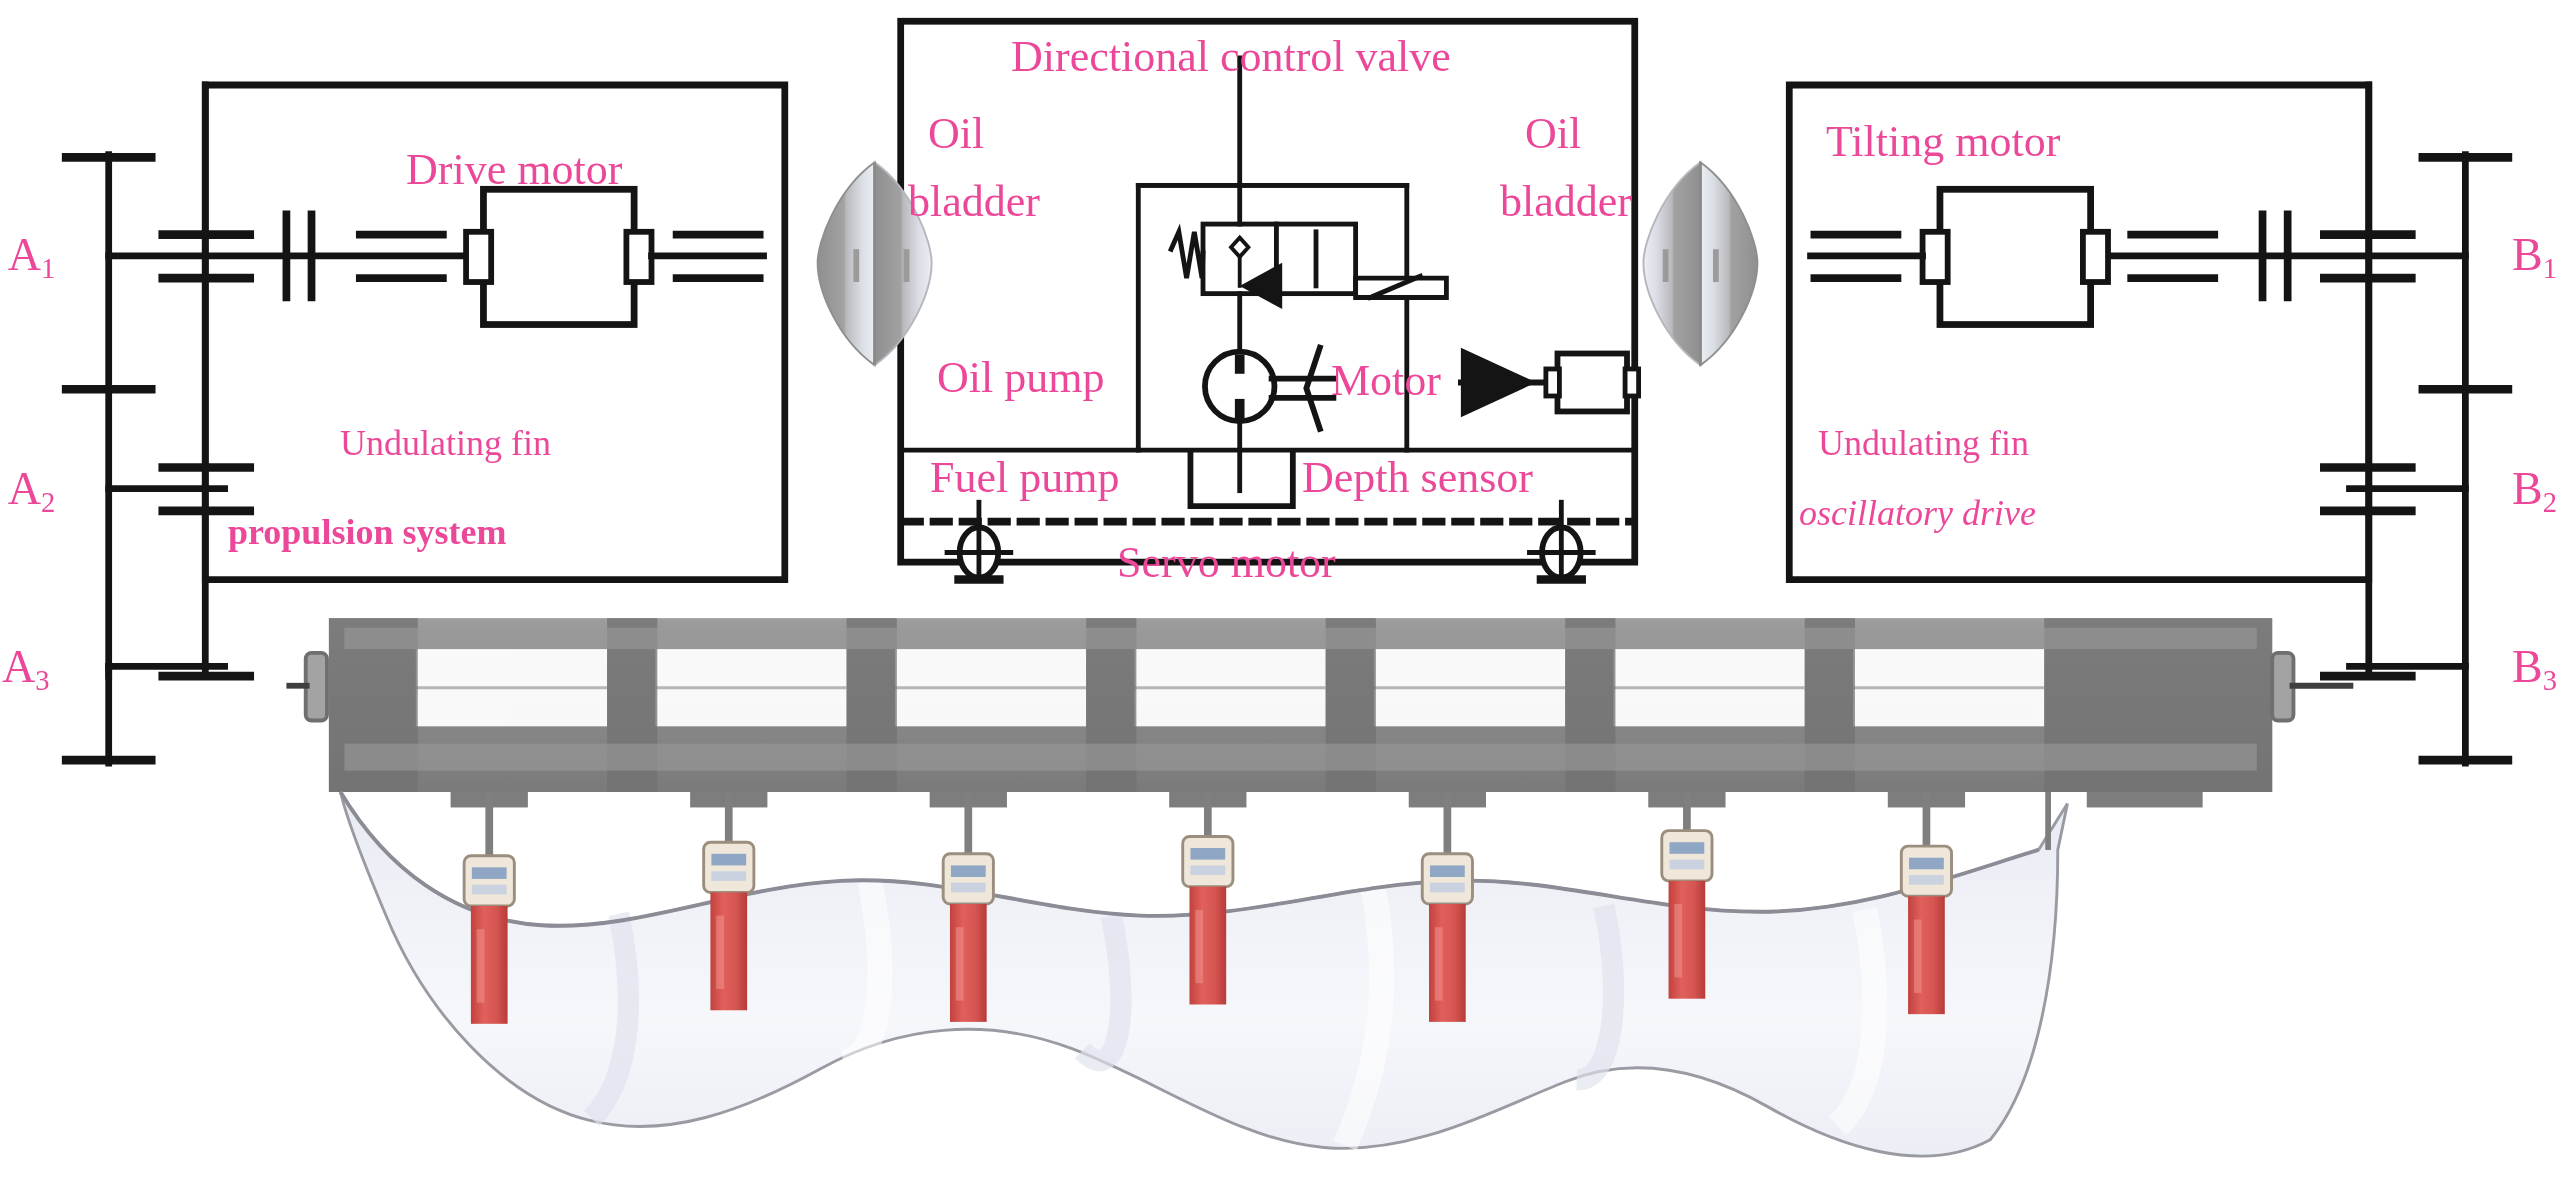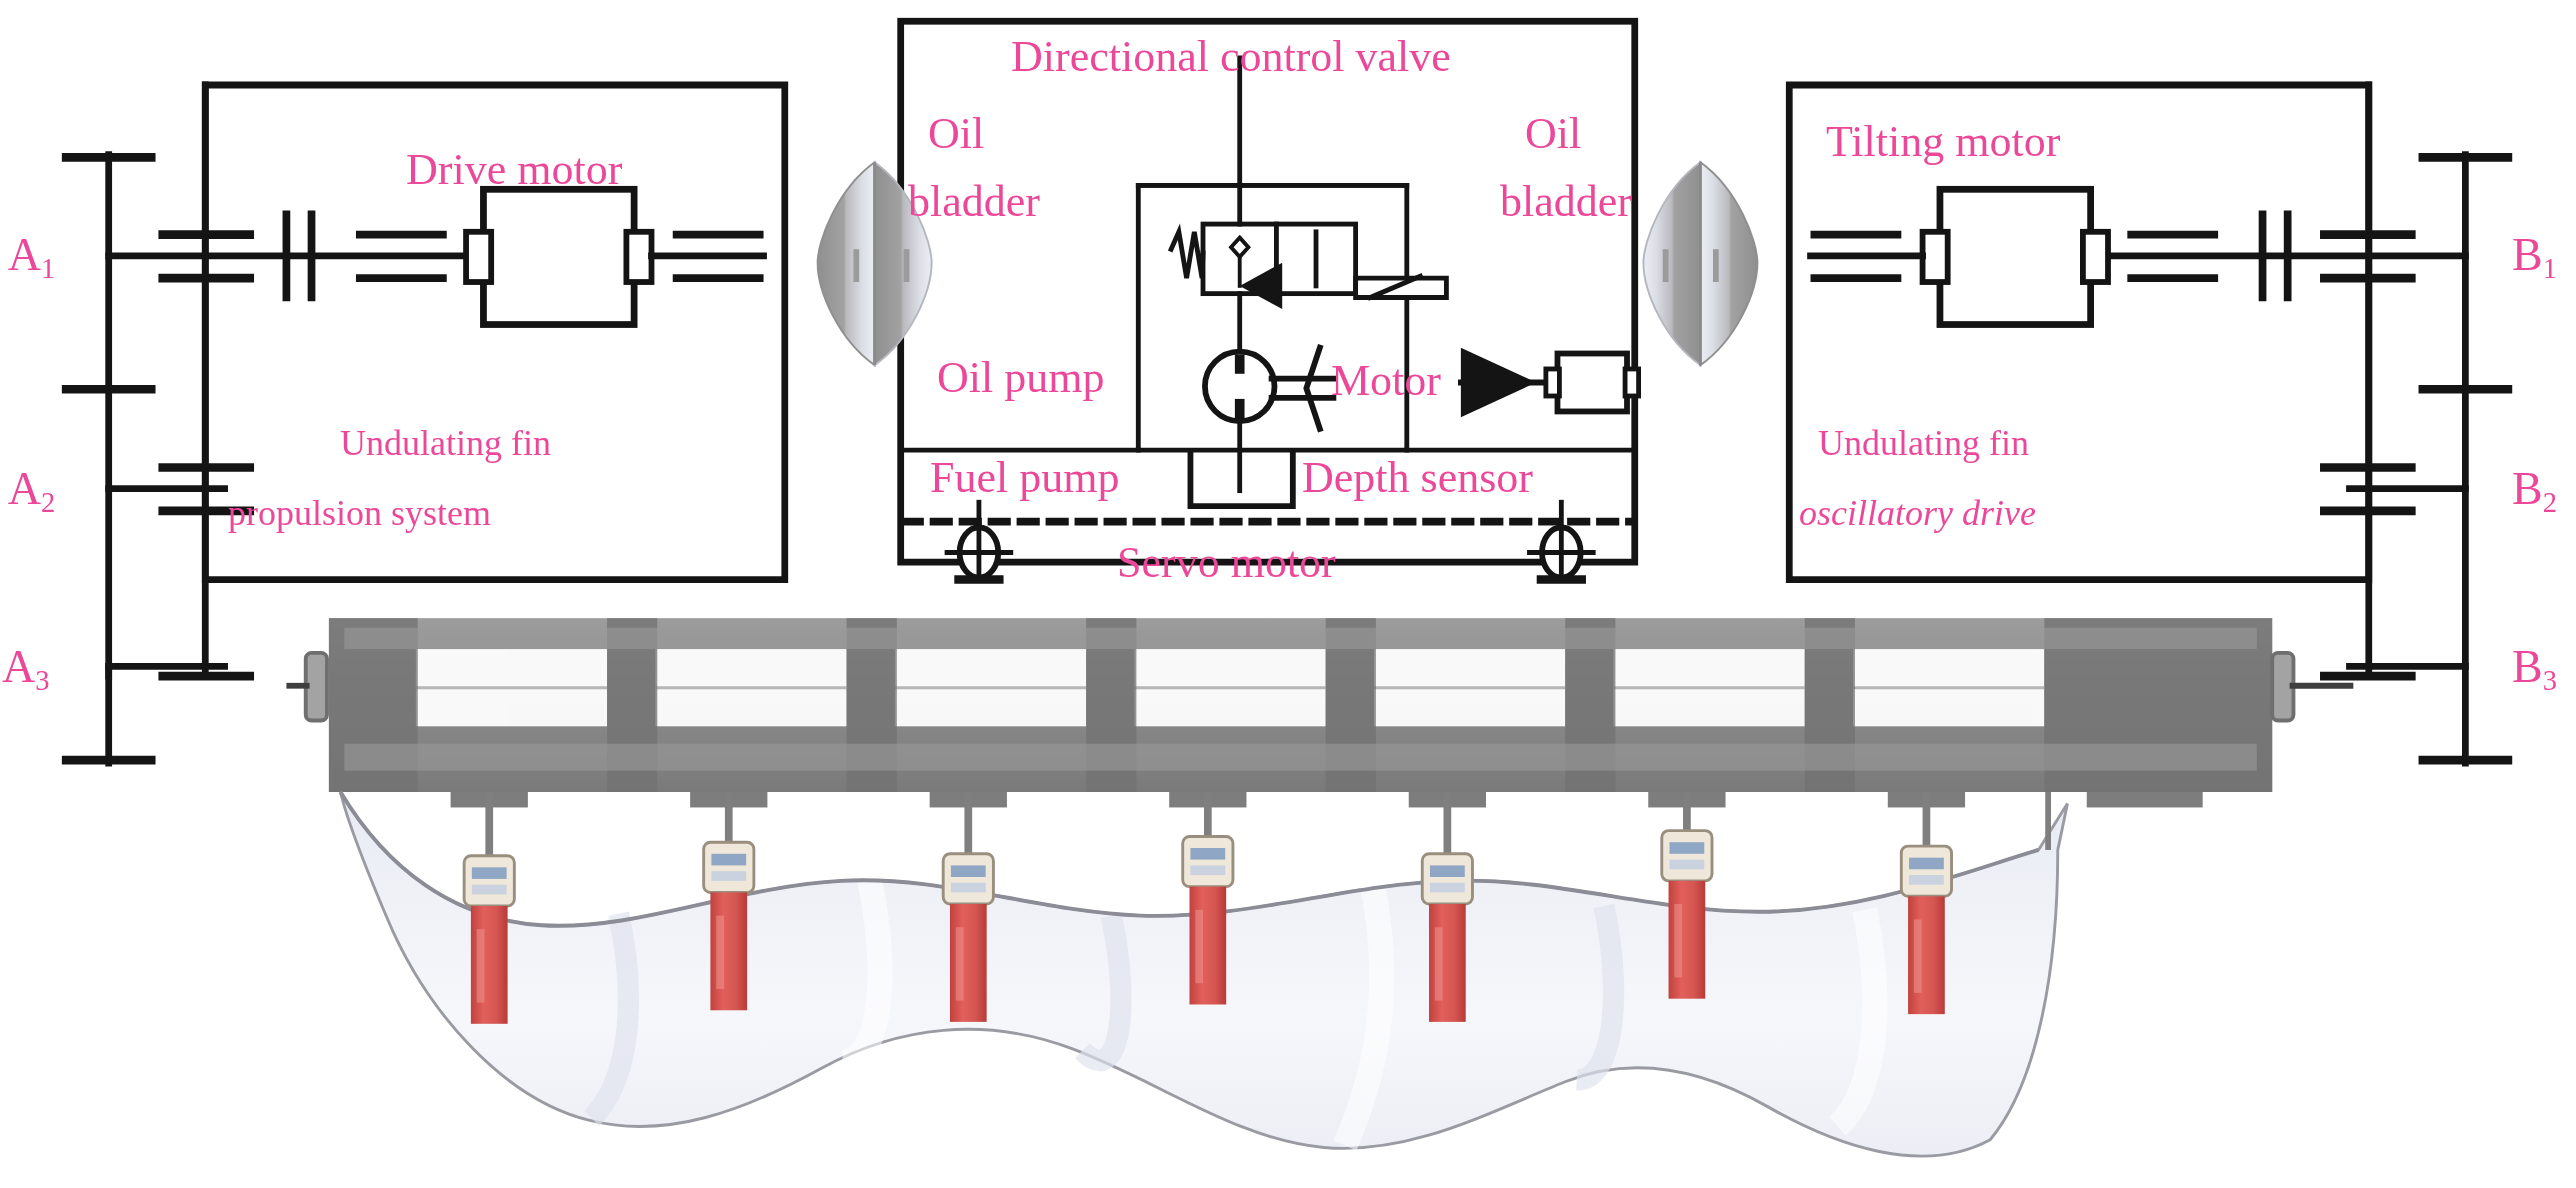--- a/index.html
+++ b/index.html
@@ -378,21 +378,21 @@
   <div class="lbl t-ax" style="left:7.7px;top:232px;"><span>A</span><sub>1</sub></div>
   <div class="lbl t-ax" style="left:7.7px;top:466px;"><span>A</span><sub>2</sub></div>
   <div class="lbl t-ax" style="left:2px;top:644px;"><span>A</span><sub>3</sub></div>
 
   <div class="lbl t-ax" style="left:2512px;top:232px;"><span>B</span><sub>1</sub></div>
   <div class="lbl t-ax" style="left:2512px;top:466px;"><span>B</span><sub>2</sub></div>
   <div class="lbl t-ax" style="left:2512px;top:644px;"><span>B</span><sub>3</sub></div>
 
   <div class="lbl t-big" style="left:406px;top:120px;margin-top:28px;">Drive motor</div>
   <div class="lbl t-med" style="left:340px;top:425px;">Undulating fin</div>
-  <div class="lbl t-med" style="left:228px;top:495px;">propulsion system</div>
+  <div class="lbl t-med" style="left:228px;top:514px;font-weight:bold;">propulsion system</div>
 
   <div class="lbl t-big" style="left:1826px;top:120px;">Tilting motor</div>
   <div class="lbl t-med" style="left:1818px;top:425px;">Undulating fin</div>
   <div class="lbl t-med" style="left:1799px;top:495px;font-style:italic;">oscillatory drive</div>
 
   <div class="lbl t-big" style="left:1011px;top:35px;">Directional control valve</div>
   <div class="lbl t-big" style="left:928px;top:112px;">Oil</div>
   <div class="lbl t-big" style="left:908px;top:180px;">bladder</div>
   <div class="lbl t-big" style="left:1525px;top:112px;">Oil</div>
   <div class="lbl t-big" style="left:1500px;top:180px;">bladder</div>

